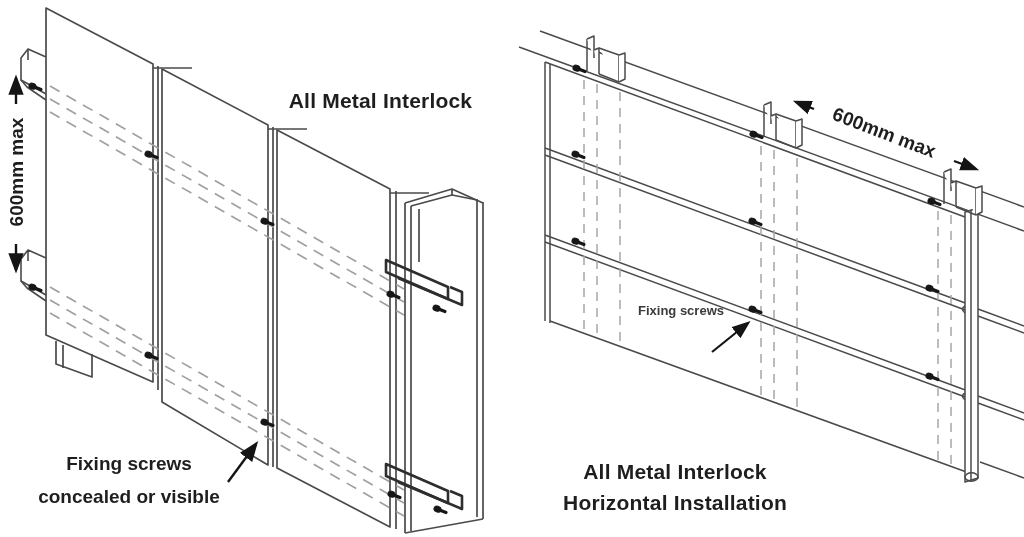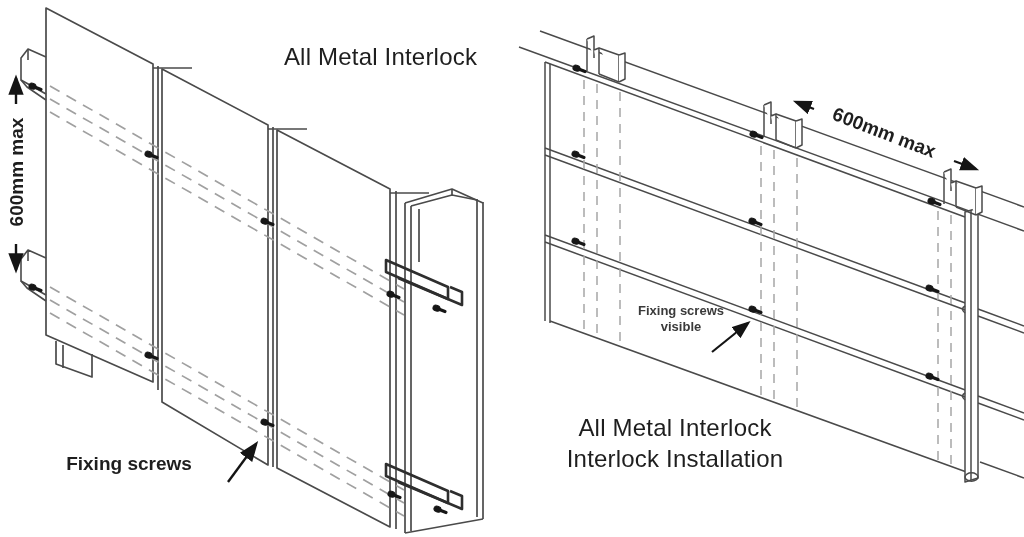--- a/index.html
+++ b/index.html
@@ -3,21 +3,21 @@
 <meta charset="utf-8">
 <style>
   html,body{margin:0;padding:0;background:#ffffff;}
   #stage{
     position:relative;width:1024px;height:537px;background:#ffffff;
     overflow:hidden;font-family:"Liberation Sans",sans-serif;
   }
   #lineart{position:absolute;left:0;top:0;}
   .label{position:absolute;color:#1e1e1e;}
   .label span{display:block;text-align:center;}
-  .title{font-size:24px;font-weight:400;letter-spacing:.2px;}
+  .title{font-size:21px;font-weight:700;letter-spacing:.2px;margin-top:44px;}
   .note{font-size:19px;font-weight:600;}
   .note-sm{font-size:13px;font-weight:700;color:#3a3a3a;}
   .dim{font-size:19px;font-weight:700;white-space:nowrap;}
   #left-title{left:278px;top:40px;width:205px;line-height:33px;}
   #left-dim{left:-43px;top:160px;width:120px;height:24px;line-height:24px;
     transform:rotate(-90deg);text-align:center;}
   #left-note{left:24px;top:447px;width:210px;line-height:33px;}
   #right-title{left:562px;top:412px;width:226px;line-height:31px;}
   #right-note{left:612px;top:303px;width:138px;line-height:16px;}
   #right-dim{left:814px;top:122px;width:140px;height:22px;line-height:22px;
@@ -188,27 +188,27 @@
   </svg>
 
   <div id="left-title" class="label title">
     <span>All Metal Interlock</span>
   </div>
 
   <div id="left-dim" class="label dim">600mm max</div>
 
   <div id="left-note" class="label note">
     <span>Fixing screws</span>
+    <span>concealed or visible</span>
   </div>
 
   <div id="right-title" class="label title">
     <span>All Metal Interlock</span>
-    <span>Interlock Installation</span>
+    <span>Horizontal Installation</span>
   </div>
 
   <div id="right-dim" class="label dim">600mm max</div>
 
   <div id="right-note" class="label note-sm">
     <span>Fixing screws</span>
-    <span>visible</span>
   </div>
 
 </div>
 
 </body></html>

